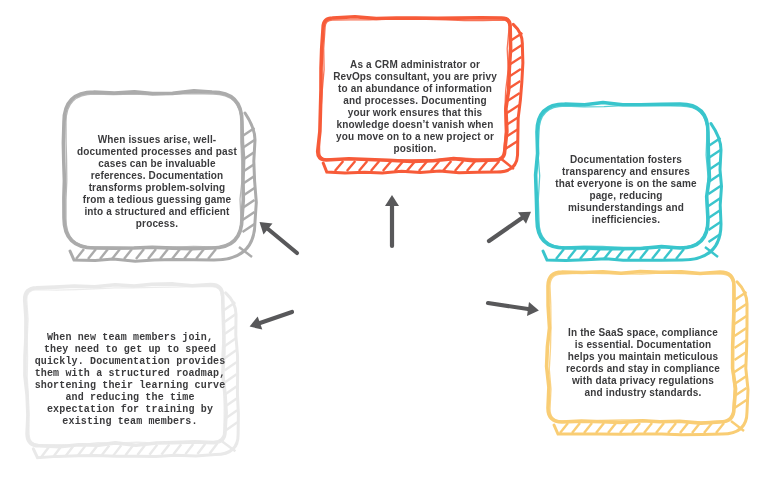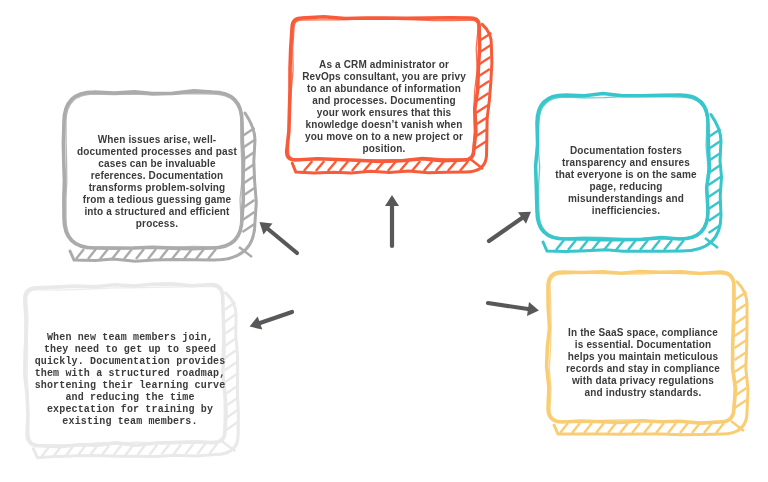--- a/index.html
+++ b/index.html
@@ -36,21 +36,21 @@
       <g>
         <line x1="292" y1="312" x2="260" y2="323" stroke="#58585A" stroke-width="4.2" stroke-linecap="round"></line>
         <polygon points="249.6,326.6 257.7,316.4 262.3,329.6" fill="#58585A"></polygon>
       </g>
       <g>
         <line x1="488" y1="303" x2="528" y2="309" stroke="#58585A" stroke-width="4.2" stroke-linecap="round"></line>
         <polygon points="538.9,310.6 527.0,315.9 529.0,302.1" fill="#58585A"></polygon>
       </g>
     </svg>
 
-  <div class="card" id="card-0" style="left: 284px; top: 10px; width: 208px; height: 178px;">
+  <div class="card" id="card-0" style="left: 315px; top: 10px; width: 208px; height: 178px;">
     <svg class="card-border" viewBox="0 0 208 178" style="transform: skewX(-2.5deg);">
         <path d="M14,8 L36.3,6.8 L57.7,8.5 L77.7,8.0 L97.0,8.1 L118.9,8.2 L139.4,8.1 L162.5,7.8 L183.0,8.0 Q192,8 192,17 L193.4,38.3 L193.0,59.2 L193.3,79.9 L191.3,98.8 L193.3,121.3 L192.0,141.0 Q192,150 183,150 L160.5,150.6 L141.2,148.6 L120.7,150.7 L99.7,151.5 L75.9,150.2 L56.1,149.5 L36.3,148.8 L14.0,150.0 Q5,150 5,141 L6.3,121.4 L5.9,98.3 L5.6,80.3 L4.7,58.0 L4.5,38.8 L5.0,17.0 Q5,8 14,8" fill="none" stroke="#F75B39" stroke-width="3.6" stroke-linejoin="round" stroke-linecap="round"></path>
         <path d="M14,10 L32.3,9.9 L50.9,9.8 L70.0,9.2 L90.6,9.2 L108.0,9.3 L127.3,9.9 L146.1,10.5 L164.7,10.5 L184.0,10.0 Q191,10 191,17 L190.0,38.6 L191.9,59.2 L190.3,80.7 L190.3,99.6 L191.7,122.1 L191.0,142.0 Q191,149 184,149 L165.3,148.8 L146.6,148.0 L126.2,149.3 L108.9,149.7 L89.3,149.8 L69.8,149.9 L50.8,149.3 L34.0,148.6 L14.0,149.0 Q7,149 7,142 L5.8,121.9 L6.5,101.0 L6.9,80.6 L7.8,59.8 L6.5,38.4 L7.0,17.0 Q7,10 14,10" fill="none" stroke="#F75B39" stroke-width="1.3" stroke-linejoin="round" opacity="0.85"></path>
         <path d="M195,14.3 Q205,23 205,35 L206.3,52.9 L206.1,72.1 L205.4,90.3 L204.0,108.2 L204.5,127.0 L205.0,145.0 Q205,162 185,162 L166.0,162.2 L147.3,162.8 L127.7,161.1 L108.6,162.6 L89.6,161.2 L70.5,162.9 L52.8,162.2 L33.3,163.1 L15.0,162.0 L11,153" fill="none" stroke="#F75B39" stroke-width="3" stroke-linecap="round"></path>
         <line x1="192.5" y1="31" x2="204.5" y2="23" stroke="#F75B39" stroke-width="2.4"></line>
         <line x1="192.5" y1="43" x2="204.5" y2="35" stroke="#F75B39" stroke-width="2.4"></line>
         <line x1="192.5" y1="55" x2="204.5" y2="47" stroke="#F75B39" stroke-width="2.4"></line>
         <line x1="192.5" y1="67" x2="204.5" y2="59" stroke="#F75B39" stroke-width="2.4"></line>
         <line x1="192.5" y1="79" x2="204.5" y2="71" stroke="#F75B39" stroke-width="2.4"></line>
         <line x1="192.5" y1="91" x2="204.5" y2="83" stroke="#F75B39" stroke-width="2.4"></line>
@@ -101,21 +101,21 @@
         <line x1="86" y1="163" x2="78" y2="173" stroke="#ABABAB" stroke-width="2.4"></line>
         <line x1="74" y1="163" x2="66" y2="173" stroke="#ABABAB" stroke-width="2.4"></line>
         <line x1="62" y1="163" x2="54" y2="173" stroke="#ABABAB" stroke-width="2.4"></line>
         <line x1="50" y1="163" x2="42" y2="173" stroke="#ABABAB" stroke-width="2.4"></line>
         <line x1="38" y1="163" x2="30" y2="173" stroke="#ABABAB" stroke-width="2.4"></line>
         <line x1="26" y1="163" x2="18" y2="173" stroke="#ABABAB" stroke-width="2.4"></line>
       </svg>
     <div class="card-text" style="padding: 34px 26px 24px 18px; color: rgb(59, 59, 61);">When issues arise, well-documented processes and past cases can be invaluable references. Documentation transforms problem-solving from a tedious guessing game into a structured and efficient process.</div>
   </div>
 
-  <div class="card" id="card-2" style="left: 532px; top: 87px; width: 194px; height: 166px;">
+  <div class="card" id="card-2" style="left: 532px; top: 96px; width: 194px; height: 166px;">
     <svg class="card-border" viewBox="0 0 194 166">
         <path d="M33,8 L52.6,8.8 L71.0,6.5 L90.7,8.8 L108.4,8.7 L129.5,8.4 L148.0,8.0 Q176,8 176,36 L176.4,58.6 L177.4,81.3 L174.7,100.6 L176.0,124.0 Q176,152 148,152 L129.5,150.6 L108.4,152.5 L90.0,152.6 L70.1,152.6 L51.1,151.8 L33.0,152.0 Q5,152 5,124 L4.4,102.7 L3.6,78.8 L5.6,57.5 L5.0,36.0 Q5,8 33,8" fill="none" stroke="#39C5CC" stroke-width="3.6" stroke-linejoin="round" stroke-linecap="round"></path>
         <path d="M33,10 L51.6,10.8 L72.0,10.6 L90.3,9.6 L111.0,9.5 L128.5,9.7 L149.0,10.0 Q175,10 175,36 L174.1,59.0 L176.0,80.2 L174.4,103.7 L175.0,125.0 Q175,151 149,151 L129.7,150.5 L110.9,151.3 L91.2,151.7 L70.5,150.5 L52.1,150.2 L33.0,151.0 Q7,151 7,125 L6.3,103.1 L7.7,79.8 L6.0,57.8 L7.0,36.0 Q7,10 33,10" fill="none" stroke="#39C5CC" stroke-width="1.3" stroke-linejoin="round" opacity="0.85"></path>
         <path d="M179,27.599999999999998 Q189,42 189,54 L188.0,73.6 L189.5,90.2 L188.2,109.1 L189.0,128.0 Q189,164 150,164 L129.4,164.2 L111.1,164.3 L91.1,164.3 L73.9,162.7 L54.2,163.8 L33.9,164.6 L15.0,164.0 L11,155" fill="none" stroke="#39C5CC" stroke-width="3" stroke-linecap="round"></path>
         <line x1="176.5" y1="50" x2="188.5" y2="42" stroke="#39C5CC" stroke-width="2.4"></line>
         <line x1="176.5" y1="62" x2="188.5" y2="54" stroke="#39C5CC" stroke-width="2.4"></line>
         <line x1="176.5" y1="74" x2="188.5" y2="66" stroke="#39C5CC" stroke-width="2.4"></line>
         <line x1="176.5" y1="86" x2="188.5" y2="78" stroke="#39C5CC" stroke-width="2.4"></line>
         <line x1="176.5" y1="98" x2="188.5" y2="90" stroke="#39C5CC" stroke-width="2.4"></line>
         <line x1="176.5" y1="110" x2="188.5" y2="102" stroke="#39C5CC" stroke-width="2.4"></line>

